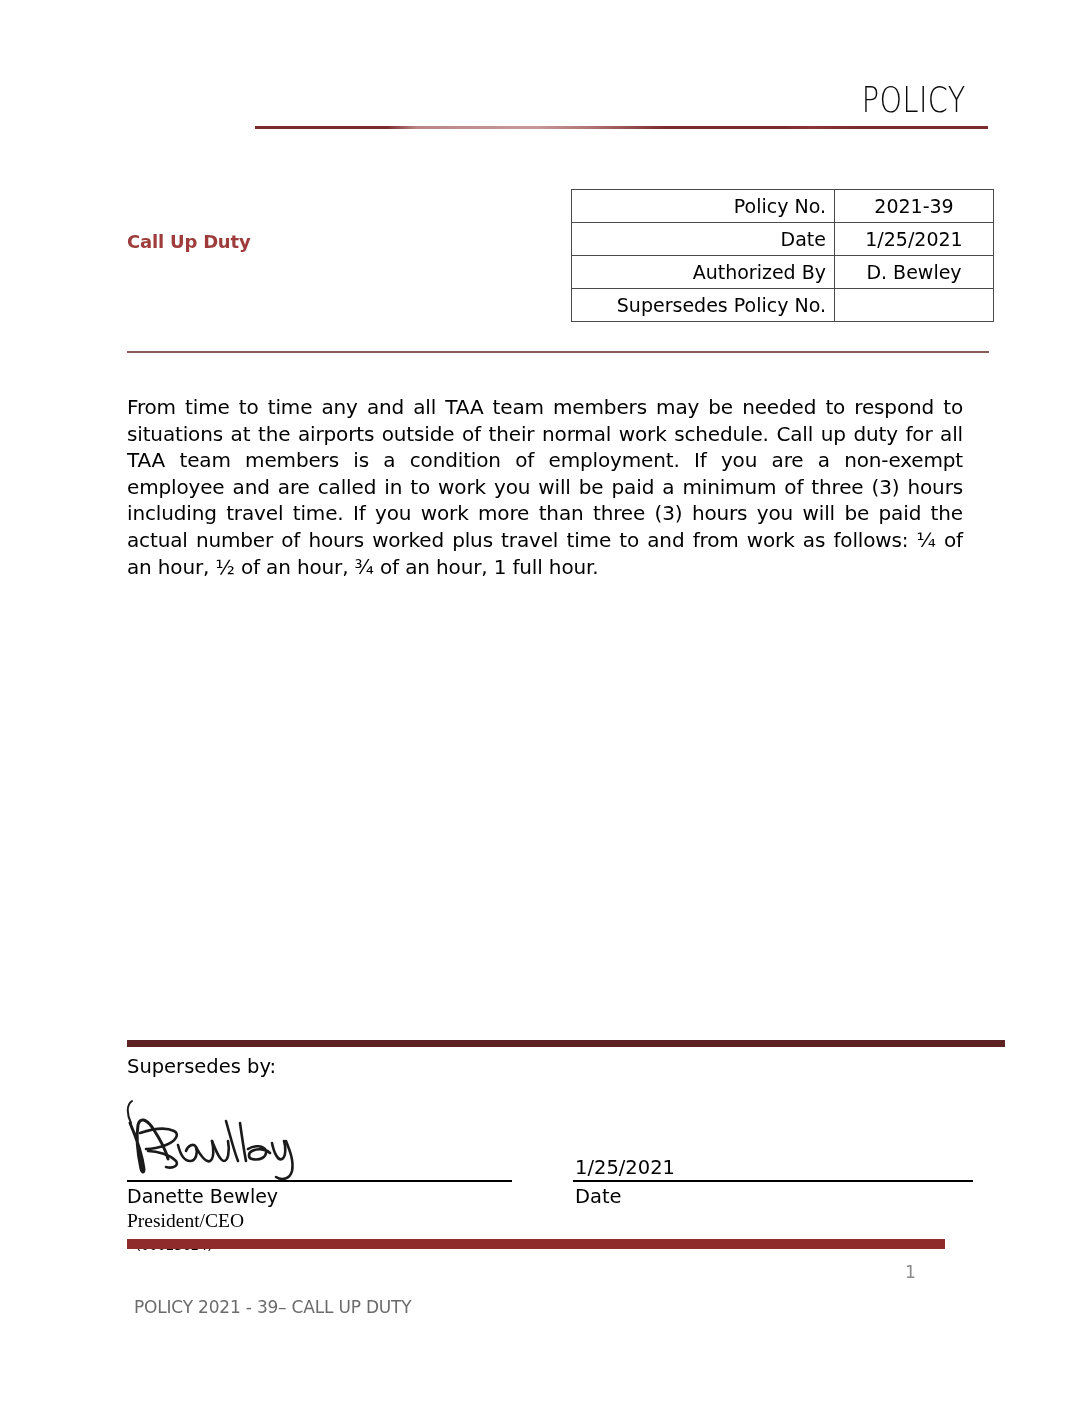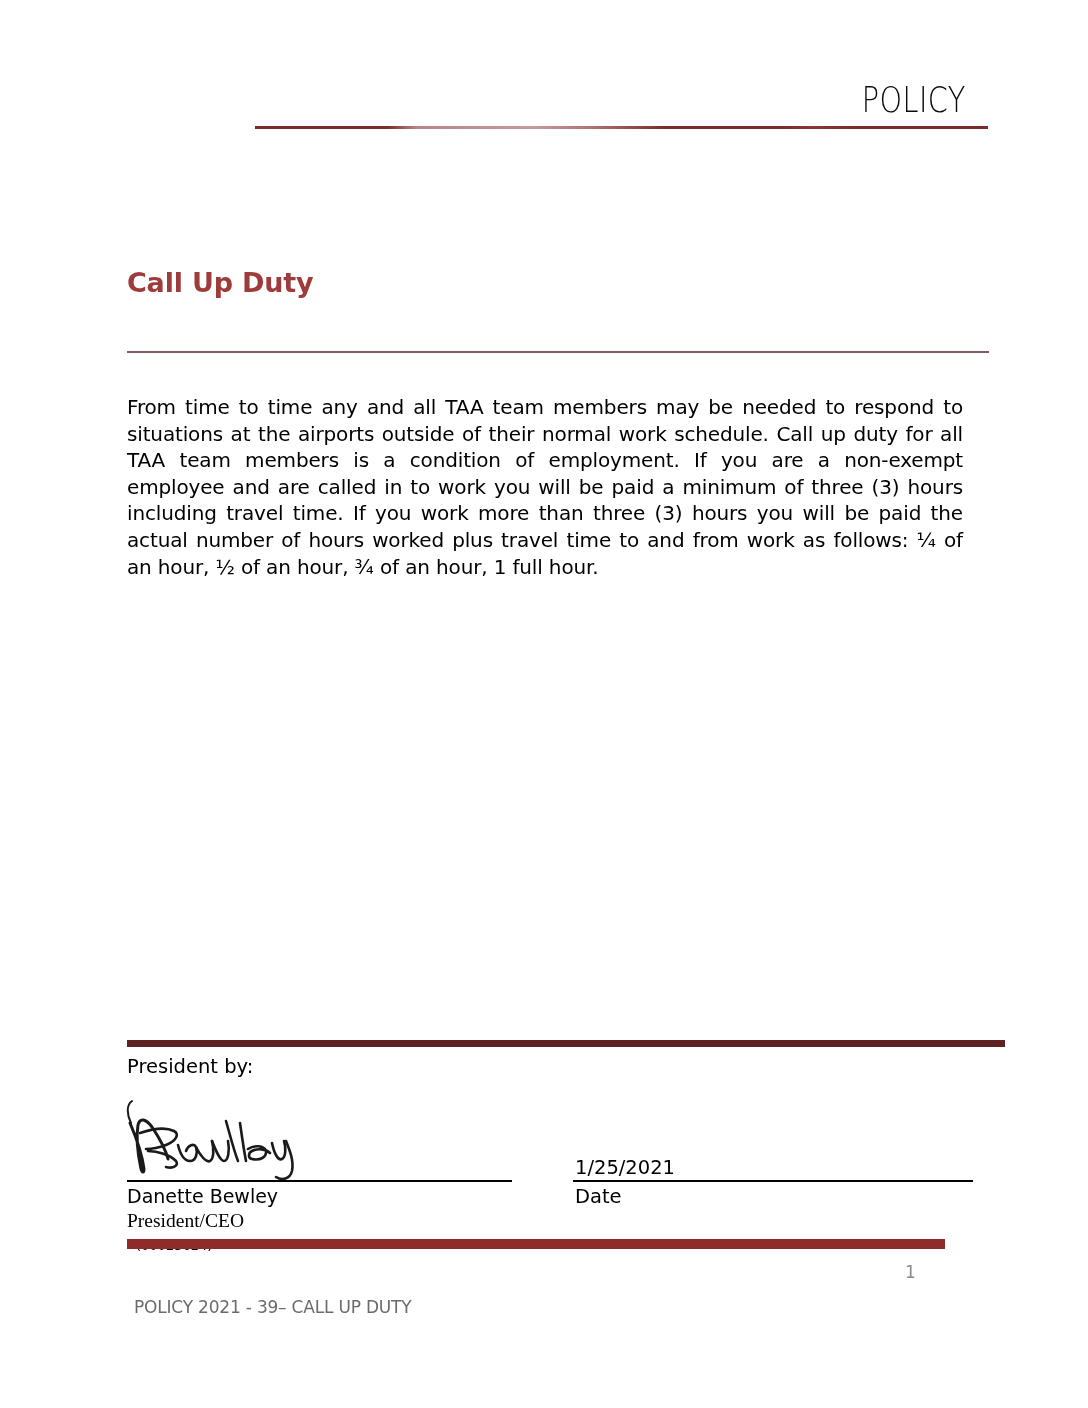--- a/index.html
+++ b/index.html
@@ -68,26 +68,25 @@
       #7b2b2b 56%, #7b2b2b 72%,
       #8c3636 76%,
       #7b2b2b 82%, #7b2b2b 100%);
   }
 
   
   .doc-title {
     position: absolute;
     left: 127px;
     top: 231px;
-    font-size: 27px;
+    font-size: 18px;
     font-weight: bold;
     color: #9e3b3b;
     font-family: "DejaVu Sans", sans-serif;
     letter-spacing: -0.2px;
-    margin-top: 36px;
   }
 
   .meta-table {
     position: absolute;
     left: 571px;
     top: 189px;
     width: 390px;
     border-collapse: collapse;
     table-layout: fixed;
   }
@@ -250,28 +249,48 @@
   <div class="header">
 
 
     <div class="policy-word">POLICY</div>
 
     <div class="swoosh-line"></div>
   </div>
 
   <div class="doc-title">Call Up Duty</div>
 
+  <table class="meta-table">
+    <tbody>
+      <tr>
+        <td class="label">Policy No.</td>
+        <td class="value">2021-39</td>
+      </tr>
+      <tr>
+        <td class="label">Date</td>
+        <td class="value">1/25/2021</td>
+      </tr>
+      <tr>
+        <td class="label">Authorized By</td>
+        <td class="value">D. Bewley</td>
+      </tr>
+      <tr>
+        <td class="label">Supersedes Policy No.</td>
+        <td class="value"></td>
+      </tr>
+    </tbody>
+  </table>
 
   <div class="rule-under-header"></div>
 
   <div class="body-text">From time to time any and all TAA team members may be needed to respond to situations at the airports outside of their normal work schedule. Call up duty for all TAA team members is a condition of employment. If you are a non-exempt employee and are called in to work you will be paid a minimum of three (3) hours including travel time. If you work more than three (3) hours you will be paid the actual number of hours worked plus travel time to and from work as follows: ¼ of an hour, ½ of an hour, ¾ of an hour, 1 full hour.</div>
 
   <div class="sig-rule-top"></div>
 
-  <div class="authorized-by-label">President by:</div>
+  <div class="authorized-by-label">Supersedes by:</div>
 
   <div class="signature-mark">
     <svg width="200" height="90" viewBox="0 0 200 90">
       <g fill="none" stroke="#1a1a1a" stroke-linecap="round" stroke-linejoin="round">
         <path d="M 10 8 C 4 12, 5 22, 9 30" stroke-width="2"></path>
         <path d="M 8 30 C 14 44, 20 60, 22 76 C 22 80, 20 80, 19 76 C 16 62, 14 44, 16 32 C 18 24, 24 26, 30 34 C 38 46, 44 58, 46 66" stroke-width="3"></path>
         <path d="M 18 40 C 30 36, 44 34, 52 38 C 58 41, 54 48, 44 52 C 36 55, 28 56, 24 56" stroke-width="2.6"></path>
         <path d="M 26 58 C 36 58, 48 62, 54 68 C 57 72, 52 76, 44 74" stroke-width="2.6"></path>
         <path d="M 56 52 C 58 60, 62 68, 68 68 C 74 68, 76 60, 74 54 C 72 50, 66 52, 64 58" stroke-width="2.6"></path>
         <path d="M 74 54 C 78 62, 84 70, 88 68 C 92 66, 92 56, 90 48" stroke-width="2.6"></path>

